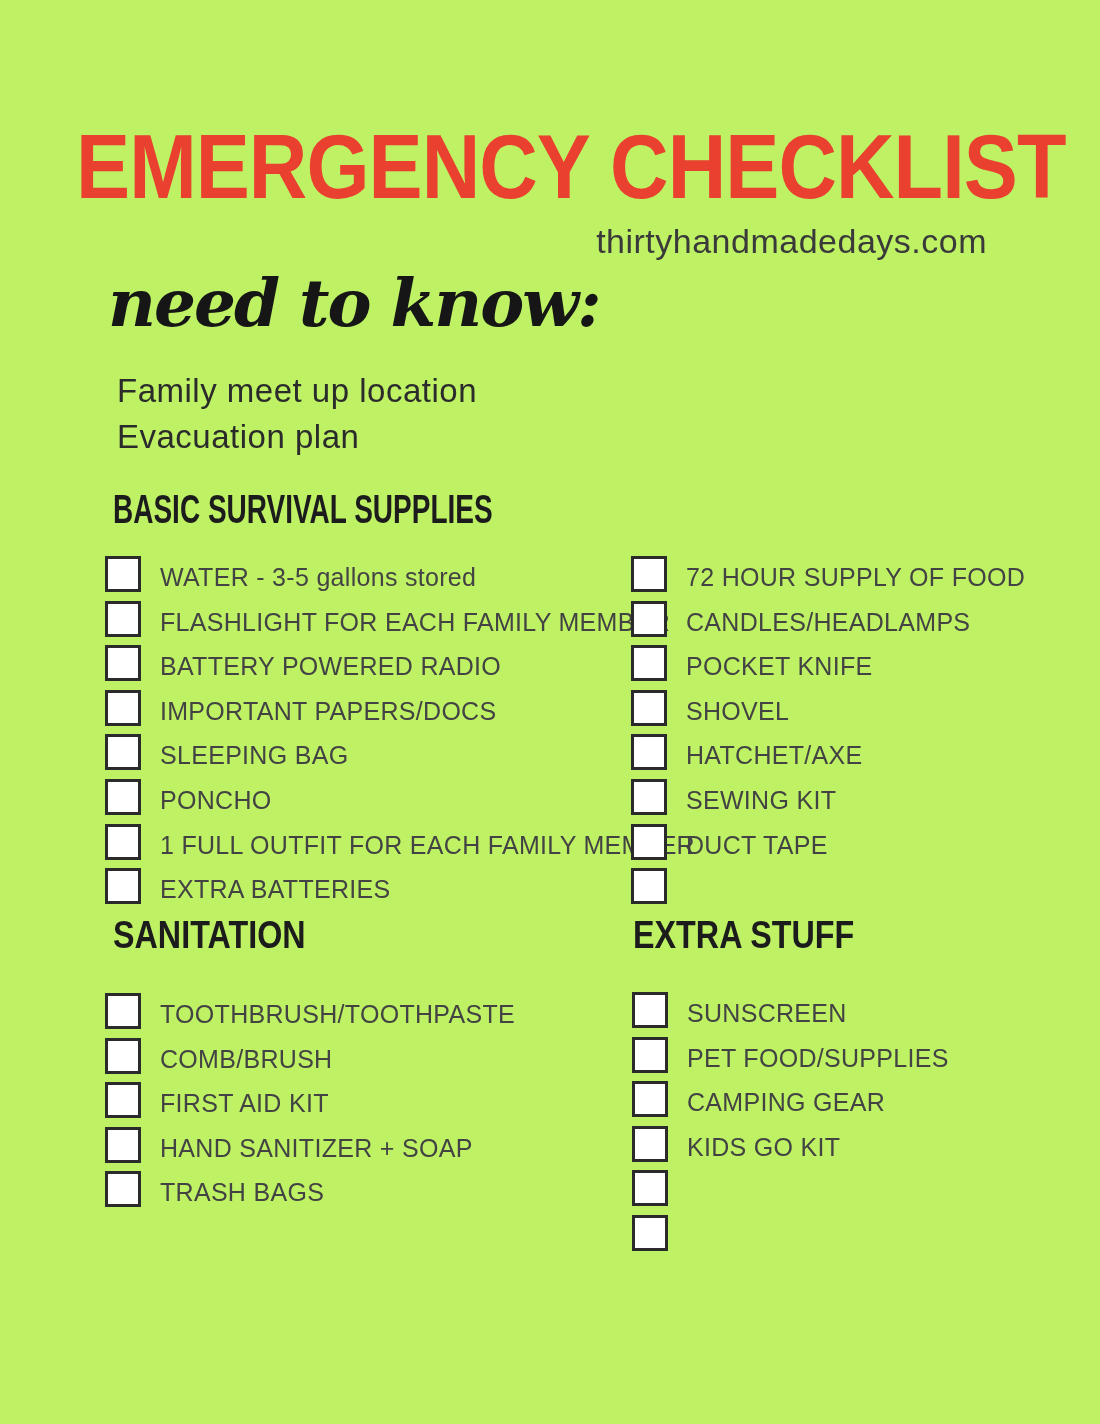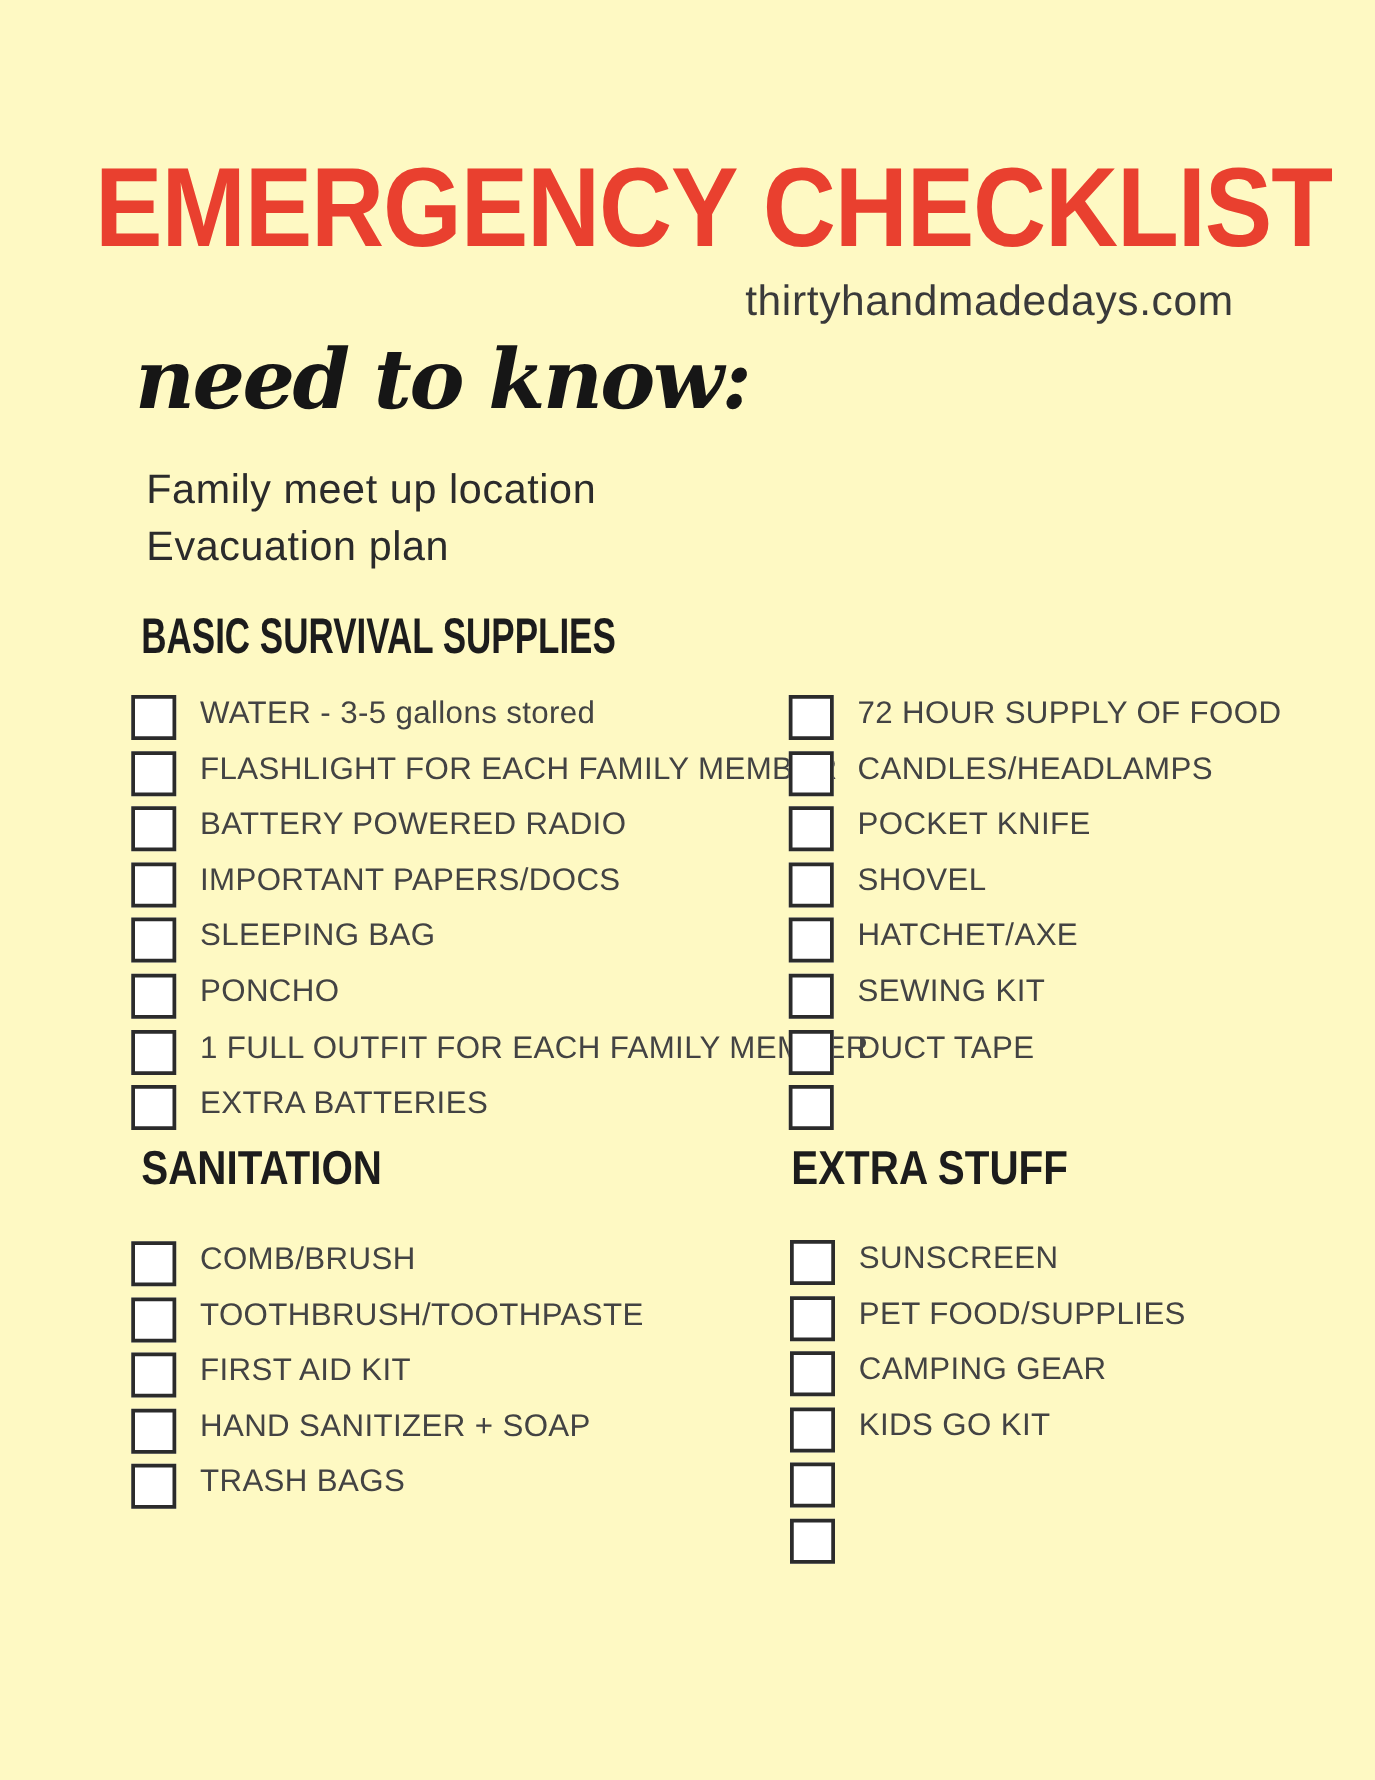--- a/index.html
+++ b/index.html
@@ -1,19 +1,19 @@
 <!DOCTYPE html>
 <html><head>
 <meta charset="utf-8">
 <style>
   html,body{margin:0;padding:0;background:#ffffff;}
   .page{
     position:relative;
     width:1100px;height:1424px;
-    background:#fef9c3;
+    background:#bef264;
     overflow:hidden;
     font-family:"Liberation Sans",sans-serif;
     color:#1d1d1d;
   }
   .title{
     position:absolute;left:76px;top:122px;
     margin:0;
     font-size:90px;line-height:90px;font-weight:bold;
     letter-spacing:-1px;white-space:nowrap;
     transform:scaleX(0.90);transform-origin:left top;
@@ -58,21 +58,21 @@
   }
   .col{
     position:absolute;
     display:flex;flex-direction:column;gap:8.6px;
   }
   .col-basic-left{left:105px;top:556px;}
   .col-basic-right{left:631px;top:556px;}
   .col-sanitation{left:105px;top:993px;}
   .col-extra{left:632px;top:992px;}
   .row{
-    display:flex;align-items:flex-start;height:36px;white-space:nowrap;
+    display:flex;align-items:flex-end;height:36px;white-space:nowrap;
   }
   .cb{
     box-sizing:border-box;
     width:36px;height:36px;flex:0 0 36px;
     border:3px solid #2b2b2b;background:#ffffff;
   }
   .lb{
     margin-left:19px;
     font-size:25px;letter-spacing:0.3px;
     color:#434343;font-weight:400;
@@ -163,28 +163,28 @@
     <div class="row">
       <span class="cb"></span>
     </div>
   </div>
 
   <h3 class="section-heading h-sanitation">SANITATION</h3>
 
   <div class="col col-sanitation">
     <div class="row">
       <span class="cb"></span>
+      <span class="lb">TOOTHBRUSH/TOOTHPASTE</span>
+    </div>
+    <div class="row">
+      <span class="cb"></span>
       <span class="lb">COMB/BRUSH</span>
     </div>
     <div class="row">
       <span class="cb"></span>
-      <span class="lb">TOOTHBRUSH/TOOTHPASTE</span>
-    </div>
-    <div class="row">
-      <span class="cb"></span>
       <span class="lb">FIRST AID KIT</span>
     </div>
     <div class="row">
       <span class="cb"></span>
       <span class="lb">HAND SANITIZER + SOAP</span>
     </div>
     <div class="row">
       <span class="cb"></span>
       <span class="lb">TRASH BAGS</span>
     </div>

